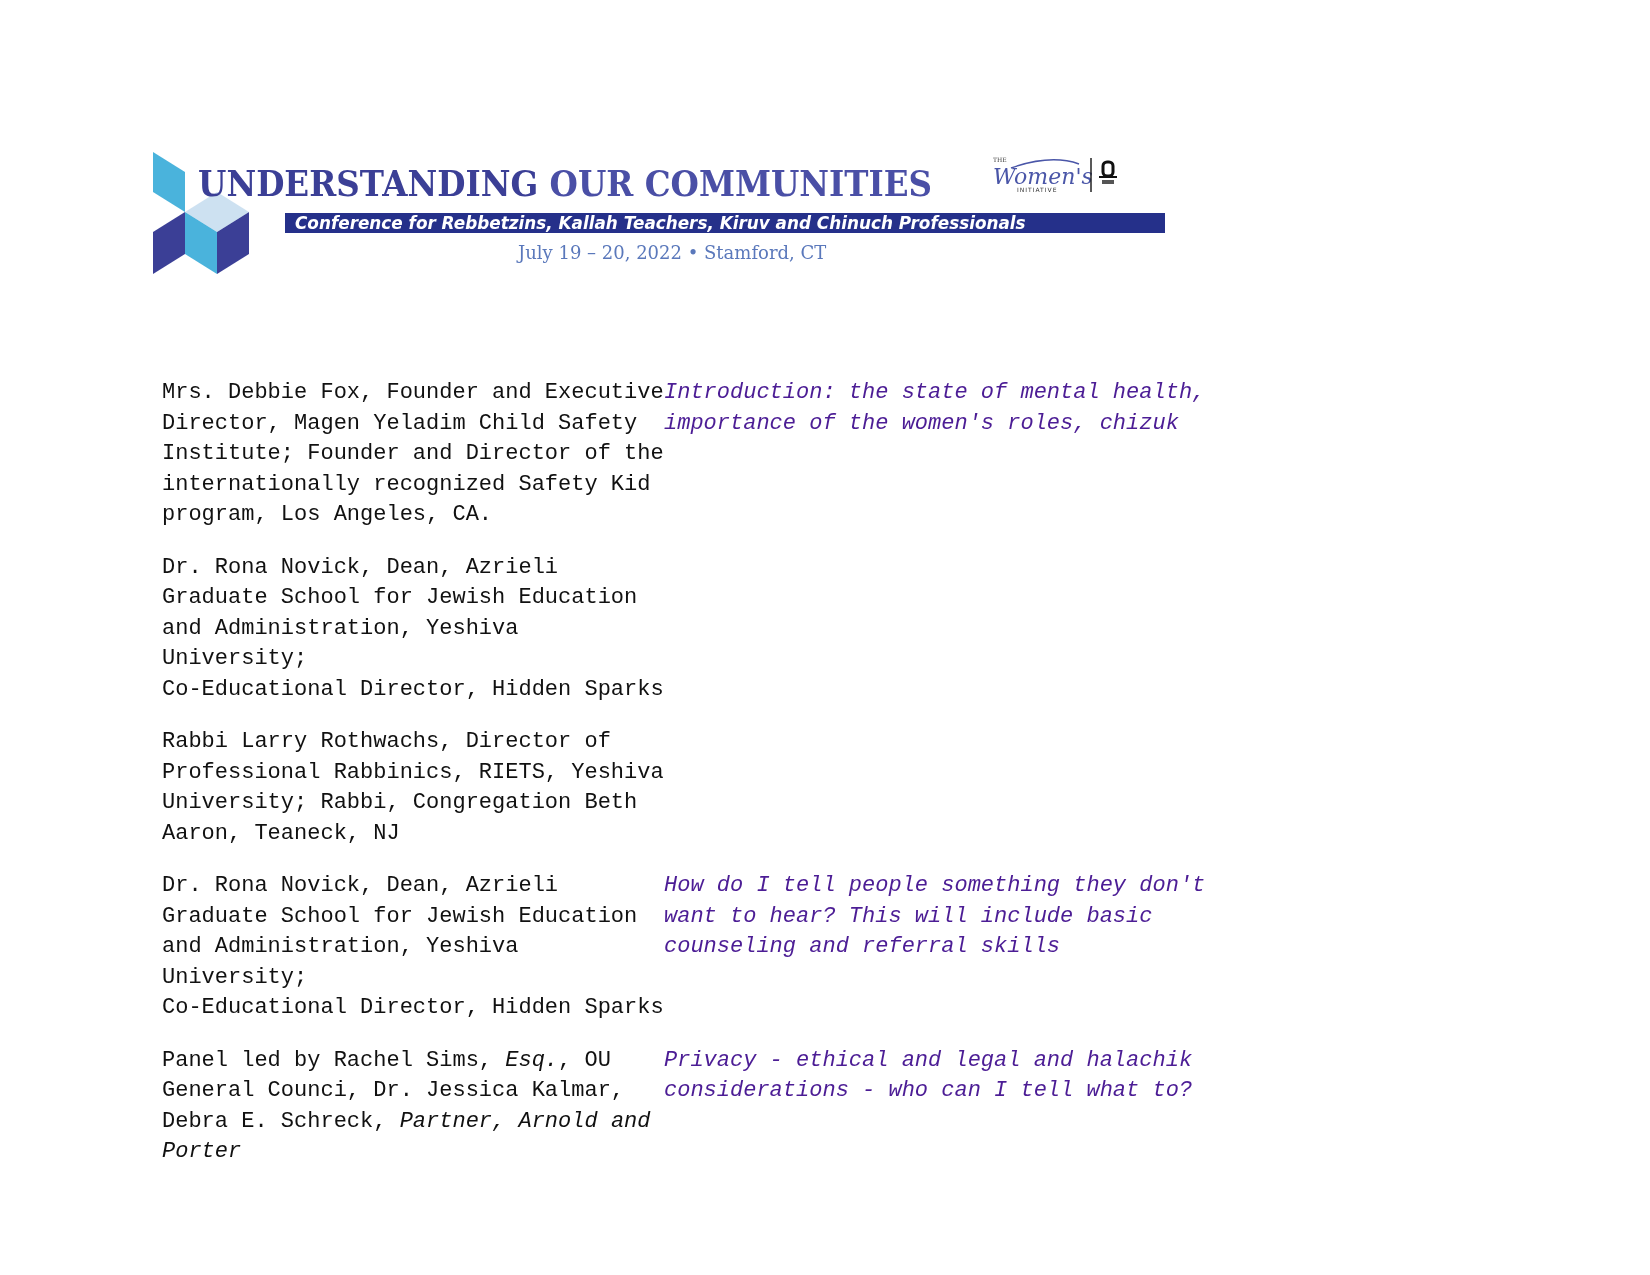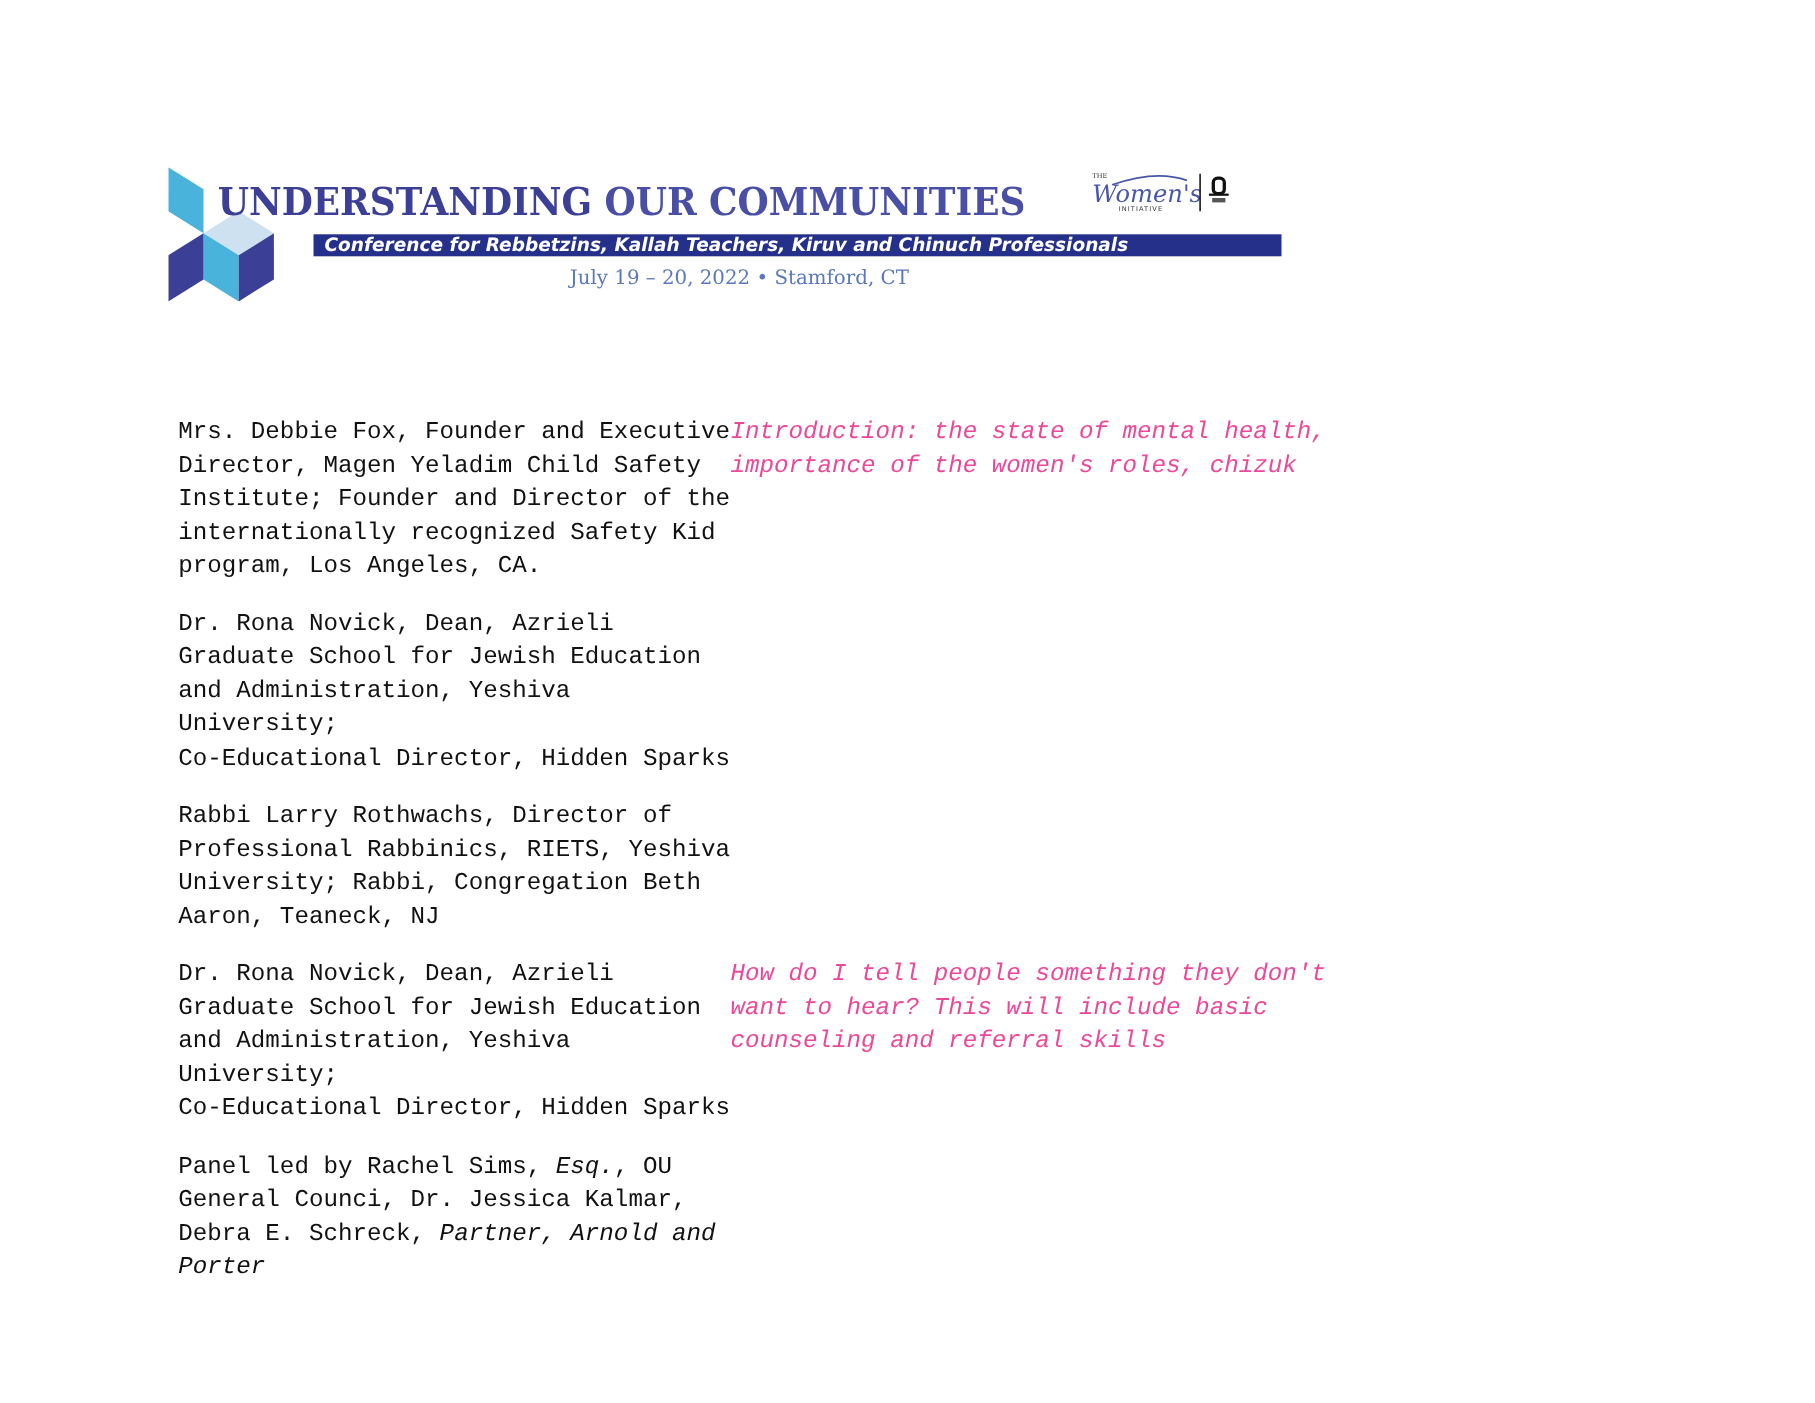--- a/index.html
+++ b/index.html
@@ -10,21 +10,21 @@
   .banner .title { position:absolute; left:45px; top:11px; font-family:"DejaVu Serif", serif; font-weight:bold; font-size:35px; color:#3b3f96; letter-spacing:0px; white-space:nowrap; transform:scaleX(0.93); transform-origin:left top; }
   .banner .title .light { font-weight:bold; color:#4a4fa6; }
   .banner .bar { position:absolute; left:100px; top:61px; width:880px; height:20px; background:#25308a;margin-left:32px; }
   .banner .bar span { position:absolute; left:10px; top:0px; font-family:"DejaVu Sans", sans-serif; font-style:italic; font-weight:bold; font-size:17px; line-height:20px; color:#ffffff; white-space:nowrap; transform:scaleX(0.99); transform-origin:left center; }
   .banner .date { position:absolute; left:365px; top:90px; font-family:"DejaVu Serif", serif; font-weight:normal; font-size:18px; color:#5a78bb; white-space:nowrap; }
   .banner .logos { position:absolute; left:838px; top:2px; width:140px; height:42px; }
 
   .agenda { position:absolute; left:162px; top:378px; width:1100px;font-family:Liberation Mono, monospace; }
   .row { display:flex; margin-bottom:22px; }
   .speaker { width:502px; font-size:22px; line-height:30.5px; color:#111; }
-  .topic { width:580px; font-size:22px; line-height:30.5px; font-style:italic; color:#ec4899; }
+  .topic { width:580px; font-size:22px; line-height:30.5px; font-style:italic; color:#4c1d95; }
   .speaker i { font-style:italic; }
 </style>
 </head>
 <body>
 
 <div class="banner">
   <svg class="cubes" width="110" height="122" viewBox="0 0 110 122">
     <polygon points="0,0 32,20 32,60 0,40" fill="#4ab3dc"></polygon>
     <polygon points="32,60 64,80 64,122 32,102" fill="#4ab3dc"></polygon>
     <polygon points="0,80 32,60 32,102 0,122" fill="#3b3f96"></polygon>
@@ -68,14 +68,15 @@
   </div>
   <div class="row">
     <div class="speaker">
       <div>Dr. Rona Novick, Dean, Azrieli Graduate School for Jewish Education and Administration, Yeshiva University;</div>
       <div>Co-Educational Director, Hidden Sparks</div>
     </div>
     <div class="topic">How do I tell people something they don't want to hear? This will include basic counseling and referral skills</div>
   </div>
   <div class="row">
     <div class="speaker"><span>Panel led by Rachel Sims, </span><i>Esq.</i><span>, OU General Counci,  Dr. Jessica Kalmar, Debra E. Schreck, </span><i>Partner, Arnold and Porter</i></div>
+    <div class="topic">Privacy - ethical and legal and halachik considerations - who can I tell what to?</div>
   </div>
 </div>
 
 </body></html>

